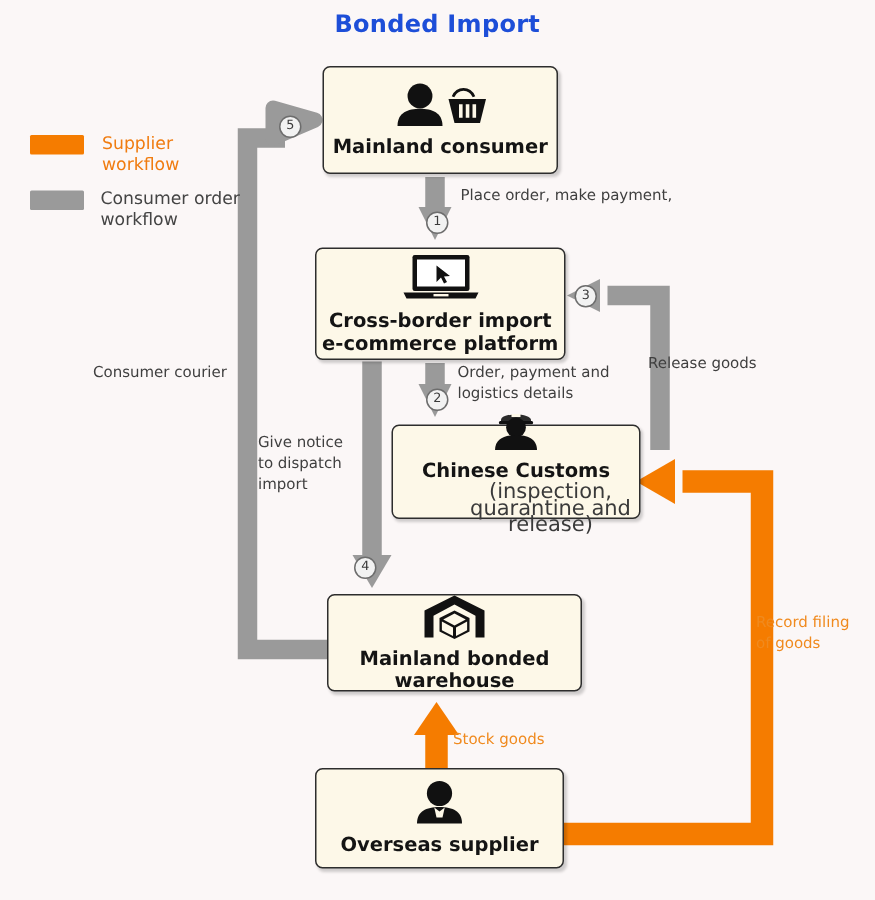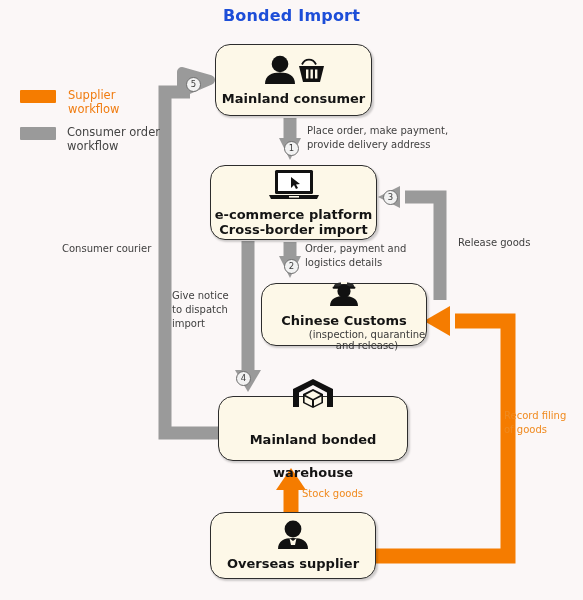--- a/index.html
+++ b/index.html
@@ -21,45 +21,45 @@
   .legend-row{display:flex;align-items:flex-start;margin-bottom:9px;}
   .legend-swatch{width:36px;height:13px;flex:0 0 36px;margin-top:2px;border-radius:1px;}
   .legend-label{margin-left:11px;font-size:11.5px;line-height:14px;}
   .legend-label.supplier{color:#f07c10;margin-left:12px;}
   .legend-label.consumer{color:#444;}
   
   .node{
     position:absolute;
     background:#fdf8e8;
     border:1.6px solid #2d2d2d;
-    border-radius:15px;
+    border-radius:5px;
     box-sizing:border-box;
     display:flex;flex-direction:column;
     align-items:center;justify-content:center;
     box-shadow:1.5px 2px 2px rgba(0,0,0,0.18);
   }
   .node .icon{display:block;margin-bottom:2px;}
   .node .node-label{
     font-size:13px;font-weight:bold;color:#141414;text-align:center;
     line-height:15px;
   }
   .node .node-sub{
-    font-size:10px;color:#3a3a3a;text-align:center;line-height:11px;margin-top:1px;margin-left:46px;
+    font-size:14px;color:#3a3a3a;text-align:center;line-height:11px;margin-top:1px;margin-left:46px;
   }
   #node-consumer{left:215px;top:44px;width:157px;height:72px;}
   #node-platform{left:210px;top:165px;width:167px;height:75px;}
   #node-customs{left:261px;top:283px;width:166px;height:63px;}
-  #node-warehouse{left:218px;top:396px;width:190px;height:65px;gap:18px;}
+  #node-warehouse{left:218px;top:396px;width:170px;height:65px;}
   #node-supplier{left:210px;top:512px;width:166px;height:67px;}
   
   .edge-label{position:absolute;font-size:10px;line-height:14px;color:#3f3f3f;}
   .edge-label.orange{color:#f08a1e;}
   #lbl-1{left:307px;top:124px;width:170px;}
   #lbl-2{left:305px;top:242px;width:130px;}
-  #lbl-3{left:458px;top:236px;width:120px;}
+  #lbl-3{left:432px;top:236px;width:120px;}
   #lbl-4{left:172px;top:289px;width:76px;}
   #lbl-courier{left:62px;top:242px;width:120px;}
   #lbl-stock{left:302px;top:487px;width:100px;}
   #lbl-record{left:504px;top:409px;width:76px;}
   
   .badge{
     position:absolute;width:13px;height:13px;border-radius:50%;
     background:#f2f2f2;border:1.1px solid #6d6d6d;color:#3a3a3a;
     font-size:8.5px;line-height:12px;text-align:center;font-weight:normal;
   }
@@ -142,22 +142,22 @@
 <div class="node" id="node-platform">
   <span class="icon">
     <svg width="56" height="32" viewBox="0 0 56 32">
       <rect x="9" y="1" width="38" height="24" rx="1.5" fill="#111"></rect>
       <rect x="12" y="4" width="32" height="18" fill="#fff"></rect>
       <path d="M25 8 L25 19 L28 16 L30 20 L32 19 L30 15.4 L34 15 Z" fill="#111"></path>
       <path d="M3 26 L53 26 L51 30 L5 30 Z" fill="#111"></path>
       <rect x="23" y="27" width="10" height="1.6" fill="#fdf8e8"></rect>
     </svg>
   </span>
+  <span class="node-label">Cross-border import</span>
   <span class="node-label">e-commerce platform</span>
-  <span class="node-label">Cross-border import</span>
 </div>
 
 <div class="node" id="node-customs">
   <span class="icon">
     <svg width="40" height="28" viewBox="0 0 40 28">
       <path d="M10 7 C10 2 30 2 30 7 L30 8.5 L10 8.5 Z" fill="#2b2b2b"></path>
       <rect x="8.6" y="7.6" width="22.8" height="2.2" rx="1" fill="#111"></rect>
       <rect x="17" y="3" width="6" height="2" fill="#fdf8e8"></rect>
       <circle cx="20" cy="12" r="6.6" fill="#111"></circle>
       <path d="M6 27 C6 19.5 12.5 17 20 17 C27.5 17 34 19.5 34 27 Z" fill="#111"></path>
@@ -187,21 +187,20 @@
       <circle cx="20" cy="9" r="8.4" fill="#111"></circle>
       <path d="M5 29 C5 21 11 18 20 18 C29 18 35 21 35 29 Z" fill="#111"></path>
       <path d="M16.5 18.3 L20 21 L23.5 18.3 L22 25 L18 25 Z" fill="#fdf8e8"></path>
     </svg>
   </span>
   <span class="node-label">Overseas supplier</span>
 </div>
 
 <div class="edge-label" id="lbl-1">
   <div>Place order, make payment,</div>
-  <div>provide delivery address</div>
 </div>
 <div class="edge-label" id="lbl-2">
   <div>Order, payment and</div>
   <div>logistics details</div>
 </div>
 <div class="edge-label" id="lbl-3">Release goods</div>
 <div class="edge-label" id="lbl-4">
   <div>Give notice</div>
   <div>to dispatch</div>
   <div>import</div>

